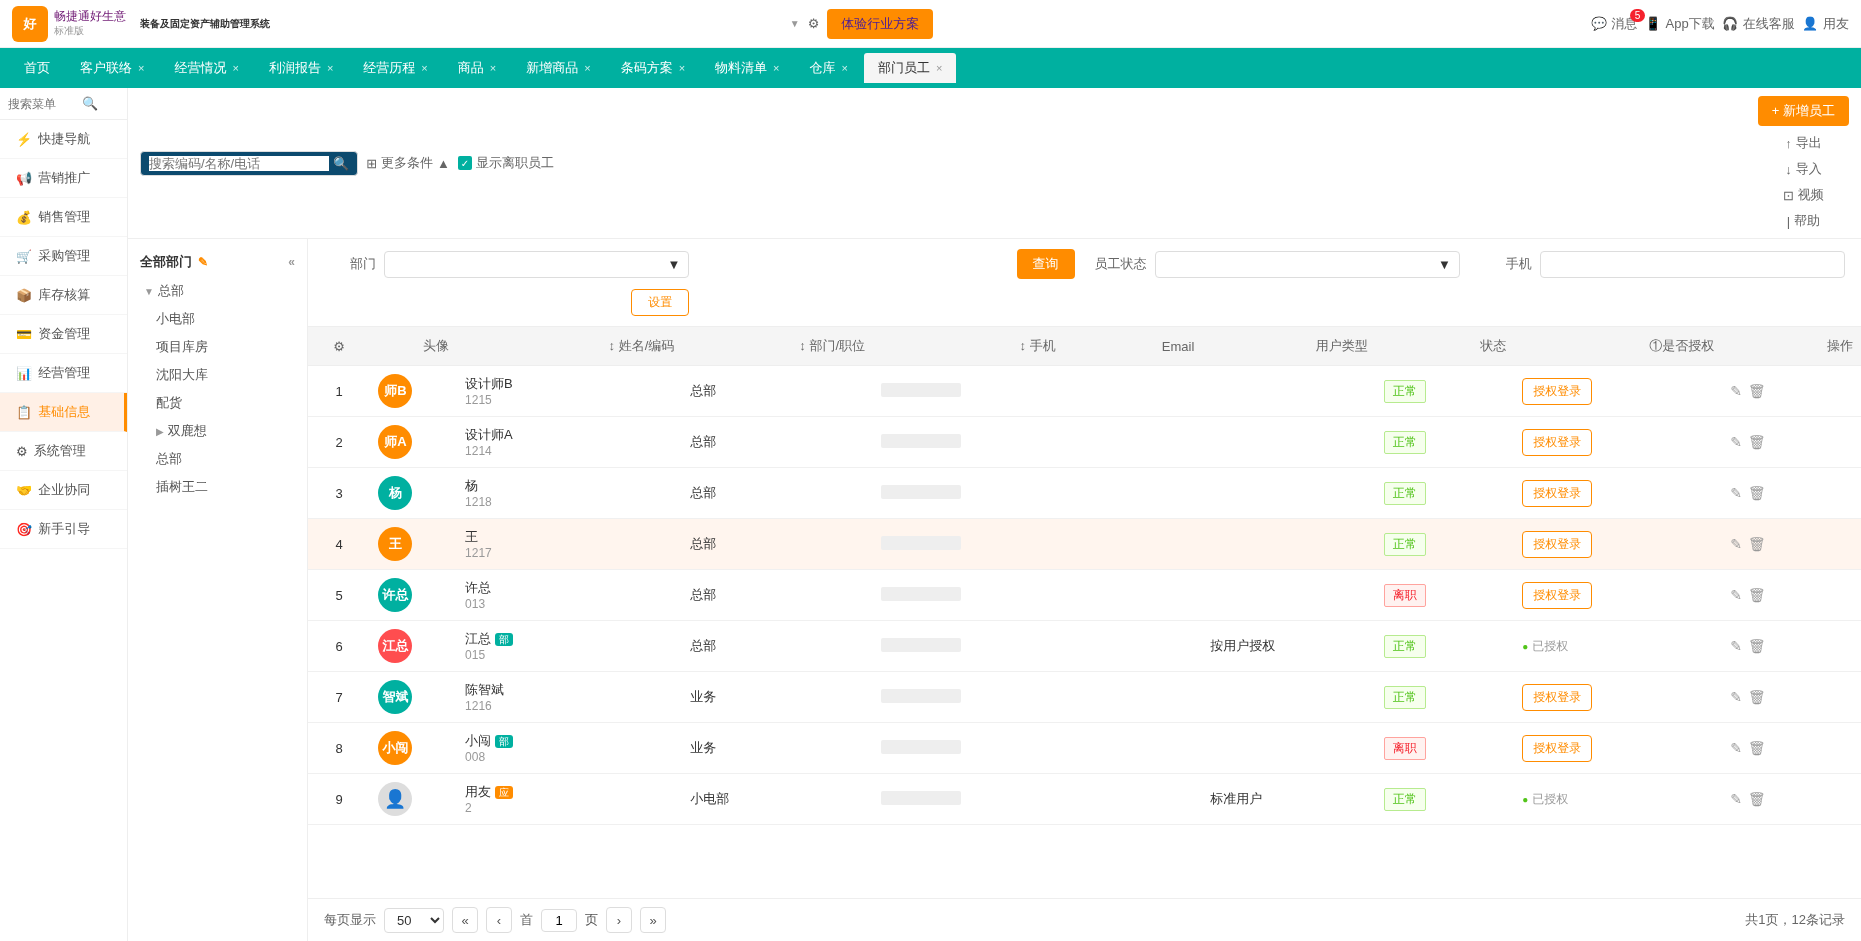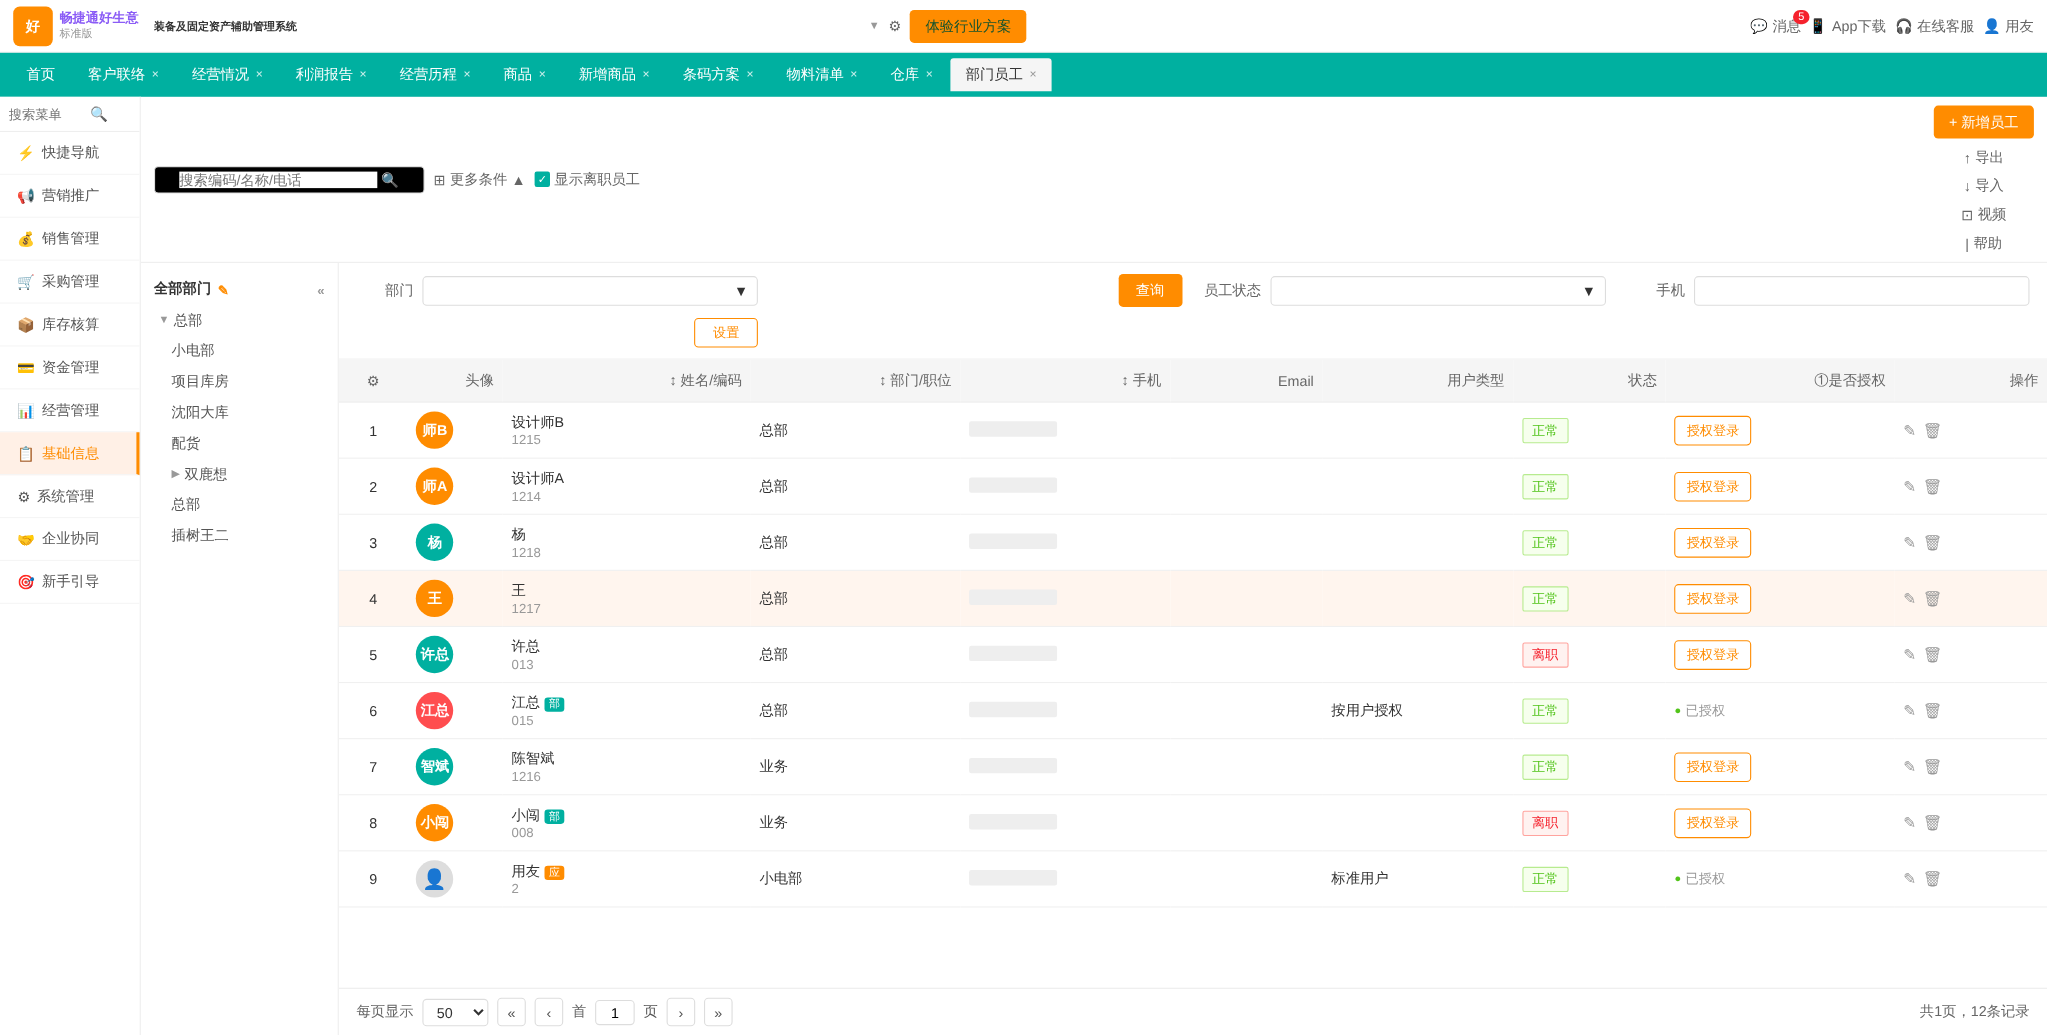--- a/index.html
+++ b/index.html
@@ -2,27 +2,27 @@
 <html><head>
   <meta charset="utf-8">
   <style>
     * { box-sizing: border-box; margin: 0; padding: 0; font-family: 'Microsoft YaHei', Arial, sans-serif; font-size: 13px; }
     body { background: #f5f5f5; color: #333; }
 
     
     .top-bar { background: #fff; height: 48px; display: flex; align-items: center; padding: 0 12px; border-bottom: 1px solid #eee; gap: 8px; }
     .top-bar-logo { display: flex; align-items: center; gap: 6px; width: 120px; }
     .logo-icon { width: 36px; height: 36px; background: #ff8c00; border-radius: 6px; display: flex; align-items: center; justify-content: center; color: #fff; font-size: 10px; font-weight: bold; }
-    .logo-text { font-size: 12px; color: #8b5cf6; font-weight: bold; line-height: 1.3; text-align: center; }
+    .logo-text { font-size: 12px; color: #701a75; font-weight: normal; line-height: 1.3; text-align: center; }
     .logo-sub { font-size: 10px; color: #999; }
     .system-title { flex: 1; font-size: 10px; color: #333; font-weight: bold; }
     .msg-btn { position: relative; cursor: pointer; color: #666; font-size: 13px; display: flex; align-items: center; gap: 4px; }
     .badge { background: #f5222d; color: #fff; border-radius: 10px; font-size: 10px; padding: 1px 5px; position: absolute; top: -6px; right: -8px; }
     .top-action { cursor: pointer; color: #666; font-size: 13px; display: flex; align-items: center; gap: 4px; }
-    .try-btn { background: #ff8c00; color: #14532d; border: none; border-radius: 4px; padding: 6px 14px; cursor: pointer; font-size: 13px; }
+    .try-btn { background: #ff8c00; color: #4c1d95; border: none; border-radius: 4px; padding: 6px 14px; cursor: pointer; font-size: 13px; }
     .settings-icon { cursor: pointer; color: #666; }
     .dropdown-arrow { font-size: 10px; color: #999; }
 
     
     .nav-tabs { background: #00b0a0; height: 40px; display: flex; align-items: center; padding: 0 10px; gap: 2px; overflow: hidden; }
     .nav-tab { color: #fff; padding: 6px 14px; cursor: pointer; border-radius: 3px 3px 0 0; font-size: 13px; display: flex; align-items: center; gap: 4px; white-space: nowrap; }
     .nav-tab.active { background: #f5f5f5; color: #333; }
     .nav-tab .close-x { font-size: 11px; color: rgba(255,255,255,0.8); margin-left: 2px; }
     .nav-tab.active .close-x { color: #999; }
 
@@ -37,33 +37,33 @@
     .sidebar-item.active { background: #fff0e6; color: #ff8c00; border-right: 3px solid #ff8c00; }
 
     
     .content-area { flex: 1; display: flex; flex-direction: column; overflow: hidden; }
 
     
     .content-inner { display: flex; flex: 1; overflow: hidden; }
 
     
     .dept-tree { width: 180px; background: #fff; border-right: 1px solid #eee; padding: 8px 0; overflow-y: auto; flex-shrink: 0; }
-    .dept-tree-header { padding: 6px 12px; display: flex; align-items: flex-end; gap: 6px; font-weight: bold; color: #333; font-size: 13px; }
+    .dept-tree-header { padding: 6px 12px; display: flex; align-items: center; gap: 6px; font-weight: bold; color: #333; font-size: 13px; }
     .dept-tree-header .edit-icon { color: #ff8c00; font-size: 12px; cursor: pointer; }
     .dept-tree-header .collapse-btn { color: #999; font-size: 12px; cursor: pointer; margin-left: auto; }
     .tree-node { padding: 5px 12px 5px 16px; cursor: pointer; font-size: 13px; color: #555; display: flex; align-items: center; gap: 4px; }
     .tree-node .expand-arrow { font-size: 10px; color: #999; }
     .tree-node-child { padding-left: 28px; }
 
     
     .employee-panel { flex: 1; display: flex; flex-direction: column; overflow: hidden; background: #f5f5f5; }
 
     
     .search-bar { background: #fff; padding: 8px 12px; display: flex; align-items: center; gap: 8px; border-bottom: 1px solid #eee; }
-    .search-input-wrap { display: flex; align-items: center; border: 1px solid #ddd; border-radius: 4px; padding: 4px 22px; gap: 4px; background: #000000; }
+    .search-input-wrap { display: flex; align-items: center; border: 1px solid #ddd; border-radius: 4px; padding: 4px 8px; gap: 4px; background: #0c4a6e; }
     .search-input-wrap input { border: none; outline: none; font-size: 13px; width: 160px; }
     .more-filter { color: #666; font-size: 13px; cursor: pointer; display: flex; align-items: center; gap: 4px; }
     .show-resigned { display: flex; align-items: center; gap: 4px; color: #666; font-size: 13px; cursor: pointer; }
     .checkbox-checked { width: 14px; height: 14px; background: #00b0a0; border-radius: 2px; display: flex; align-items: center; justify-content: center; color: #fff; font-size: 10px; }
     .toolbar-right { margin-left: auto; display: flex; align-items: center; gap: 8px; flex-direction: column; }
     .add-btn { background: #ff8c00; color: #fff; border: none; border-radius: 4px; padding: 6px 14px; cursor: pointer; font-size: 13px; display: flex; align-items: center; gap: 4px; }
     .export-btn, .import-btn, .view-btn, .print-btn { color: #666; font-size: 13px; cursor: pointer; display: flex; align-items: center; gap: 4px; background: none; border: none; }
     .filter-row { display: flex; align-items: center; gap: 8px; }
     .filter-label { color: #666; font-size: 13px; white-space: nowrap; min-width: 52px; text-align: right; }
     .filter-select { flex: 1; border: 1px solid #ddd; border-radius: 4px; padding: 5px 8px; font-size: 13px; color: #333; display: flex; align-items: center; justify-content: space-between; cursor: pointer; background: #fff; }

